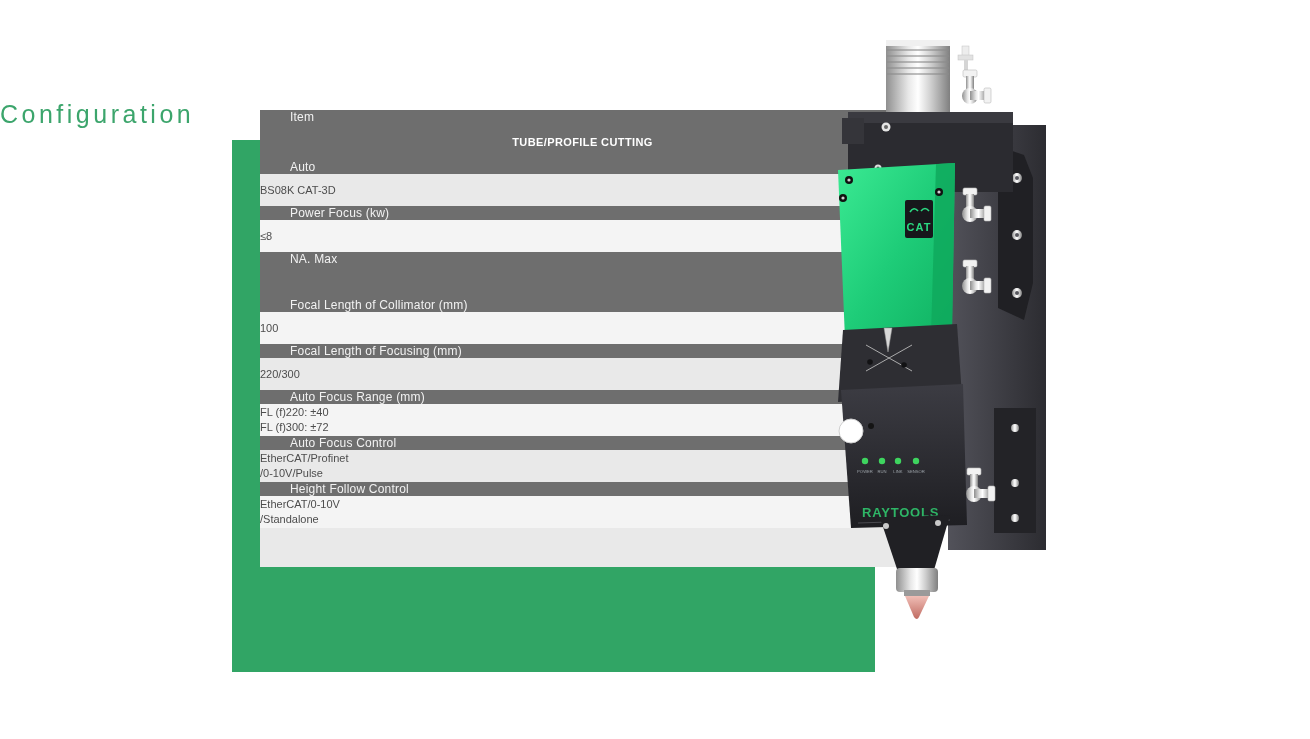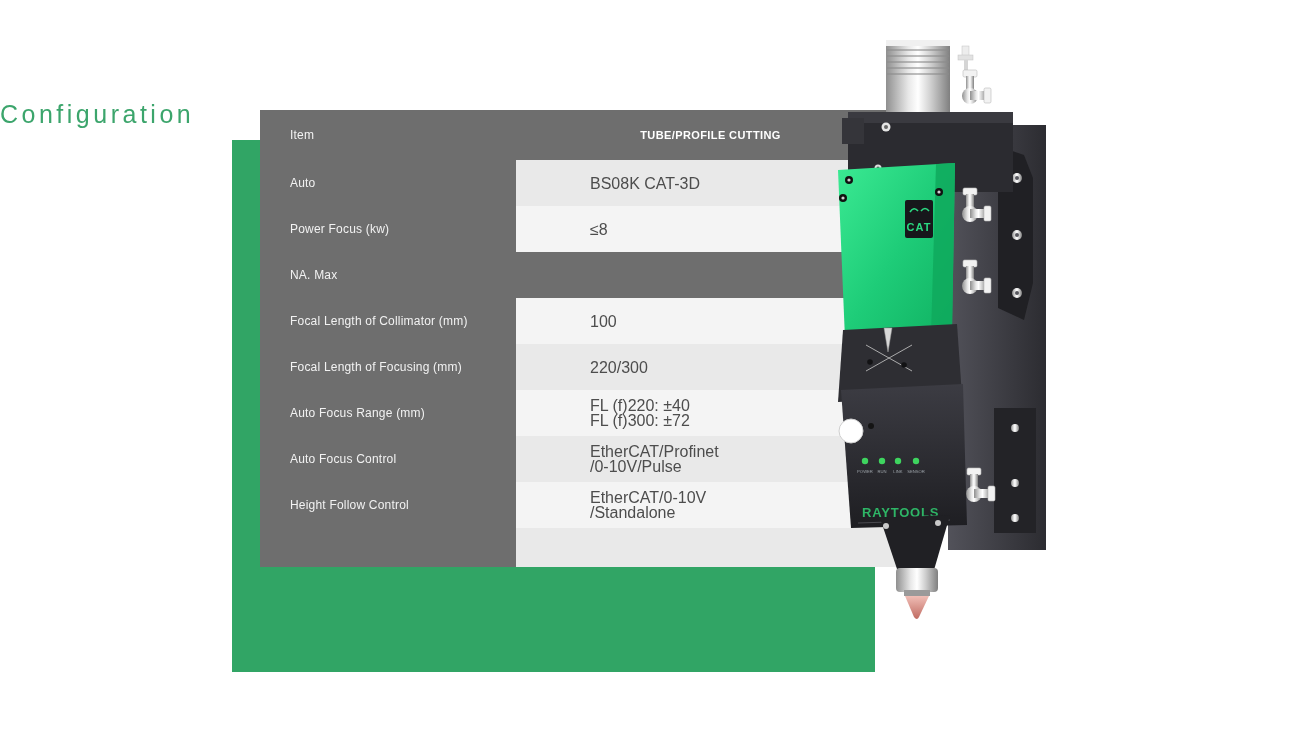--- a/index.html
+++ b/index.html
@@ -12,33 +12,33 @@
     font-size:25px;font-weight:400;letter-spacing:3.5px;color:var(--title-green,#3CA56C);margin-top:44px;
   }
   .green-rect{
     position:absolute;left:232px;top:140px;width:643px;height:532px;
     background:var(--accent,#31A565);z-index:1;
   }
   .cfg-table{
     position:absolute;left:260px;top:110px;width:645px;
     background:var(--table-gray,#6E6E6E);z-index:2;
   }
-  .t-row{display:flex;height:46px;}
+  .t-row{display:flex;height:46px;flex-direction:column;}
   .t-row.t-header{height:50px;}
   .t-row.t-empty{height:39px;}
   .t-label{
     width:256px;flex:none;display:flex;align-items:center;
     padding-left:30px;box-sizing:border-box;
     color:#f2f2f2;font-size:12px;letter-spacing:.2px;
   }
   .t-value{
     flex:1;display:flex;align-items:center;
-    padding-left:74px;box-sizing:border-box;
+    box-sizing:border-box;
     background:var(--row-light,#F4F4F4);
-    color:#4d4d4d;font-size:16px;line-height:15px;white-space:pre-line;
+    color:#4d4d4d;font-size:11px;line-height:15px;white-space:pre-line;
   }
   .t-row:nth-child(even) .t-value{background:var(--row-dark,#E9E9E9);}
   .t-header .t-value{
     background:transparent !important;color:#ffffff;
     justify-content:center;padding-left:0;
     font-size:11px;font-weight:700;letter-spacing:.4px;white-space:nowrap;
   }
   .product-svg{position:absolute;left:818px;top:28px;z-index:3;}
 </style>
 </head>

